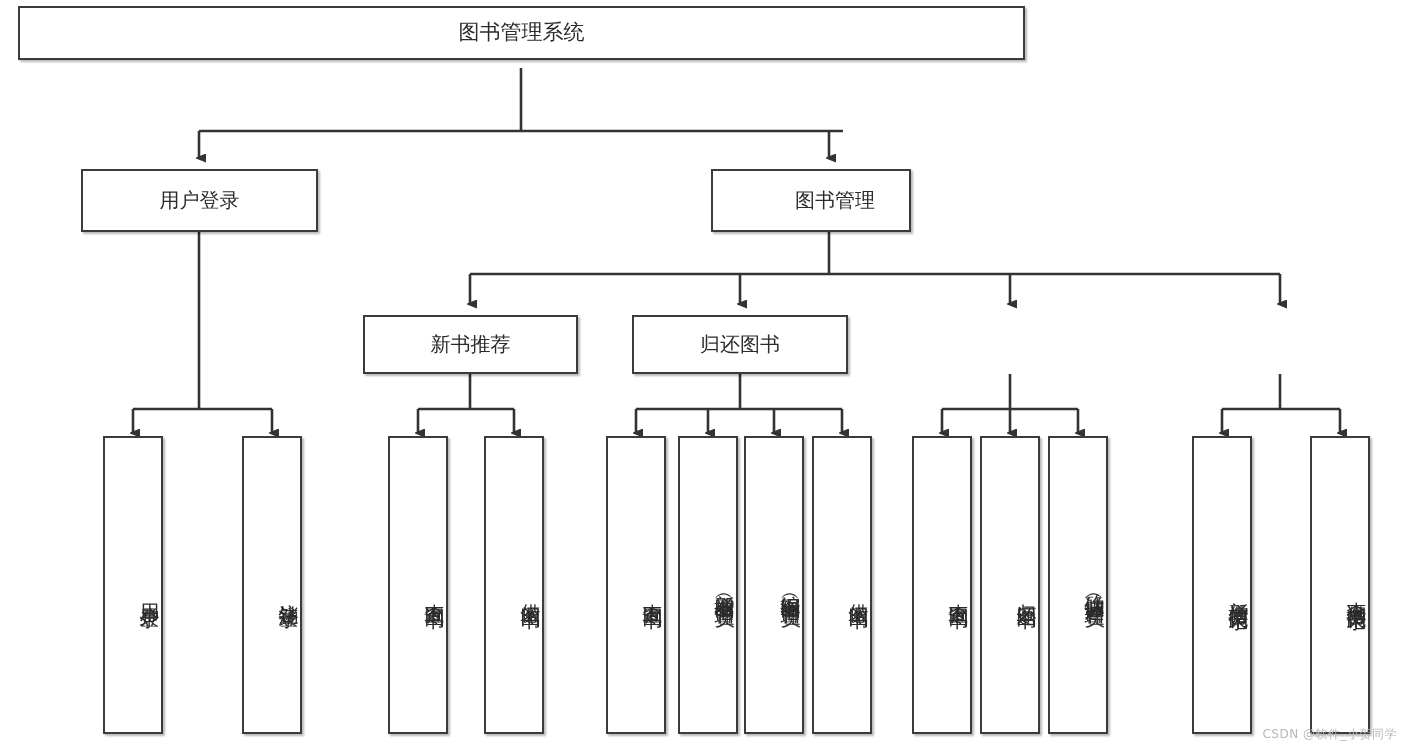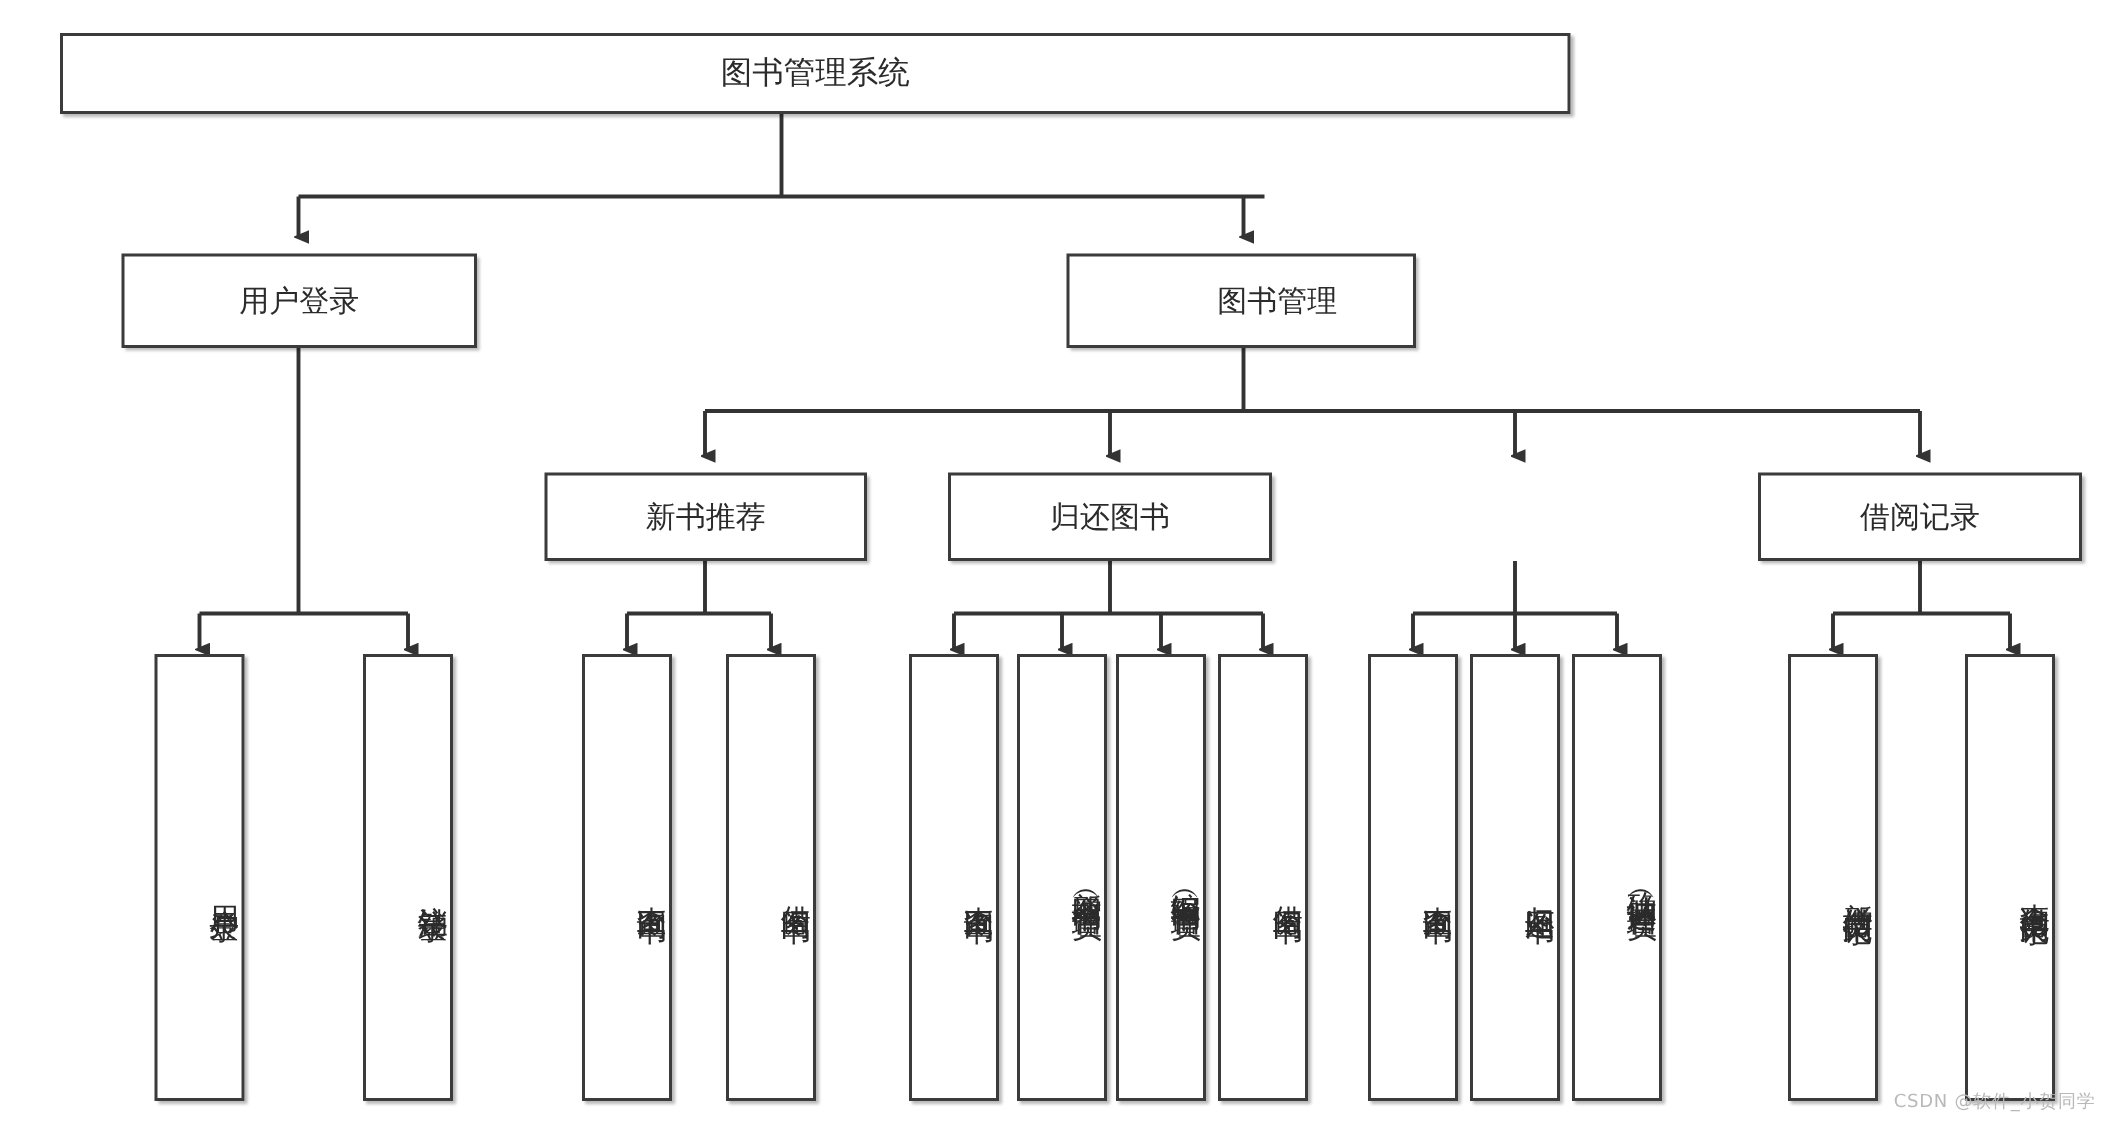--- a/index.html
+++ b/index.html
@@ -116,39 +116,36 @@
       <path d="M1010,409 L1010,433" marker-end="url(#arrow)"></path>
       <path d="M1078,409 L1078,433" marker-end="url(#arrow)"></path>
 
       <path d="M1280,374 L1280,409"></path>
       <path d="M1222,409 L1340,409"></path>
       <path d="M1222,409 L1222,433" marker-end="url(#arrow)"></path>
       <path d="M1340,409 L1340,433" marker-end="url(#arrow)"></path>
     </g>
   </svg>
 
-  <div class="node root" style="left:18px; top:22px; width:1007px; height:54px;margin-left:22px;">
+  <div class="node root" style="left:18px; top:6px; width:1007px; height:54px;">
     <span class="node-label">图书管理系统</span>
   </div>
 
   <div class="node l2" style="left:81px; top:169px; width:237px; height:63px;">
     <span class="node-label">用户登录</span>
   </div>
-  <div class="node l2" style="left:711px; top:169px; width:233px; height:63px;padding-left:48px;">
+  <div class="node l2" style="left:711px; top:169px; width:200px; height:63px;padding-left:48px;">
     <span class="node-label">图书管理</span>
   </div>
 
   <div class="node l3" style="left:363px; top:315px; width:215px; height:59px;">
     <span class="node-label">新书推荐</span>
   </div>
   <div class="node l3" style="left:632px; top:315px; width:216px; height:59px;">
     <span class="node-label">归还图书</span>
-  </div>
-  <div class="node l3" style="left:1172px; top:315px; width:216px; height:59px;">
-    <span class="node-label">借阅记录</span>
   </div>
 
   <div class="node leaf" style="left:103px; top:436px; width:60px; height:298px;">
     <span class="node-label">用户登录</span>
   </div>
   <div class="node leaf" style="left:242px; top:436px; width:60px; height:298px;">
     <span class="node-label">注销登录</span>
   </div>
 
   <div class="node leaf" style="left:388px; top:436px; width:60px; height:298px;">

